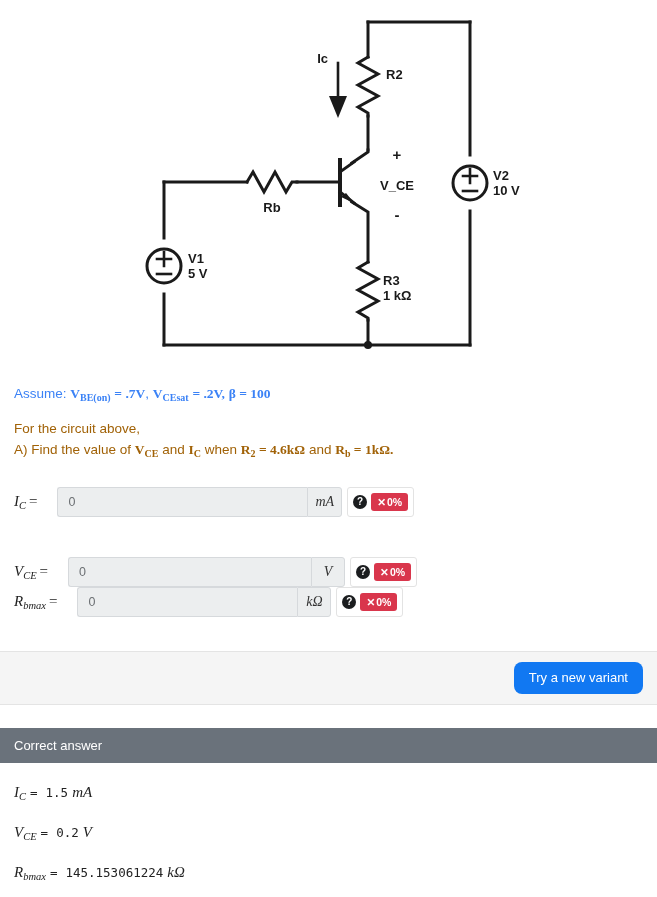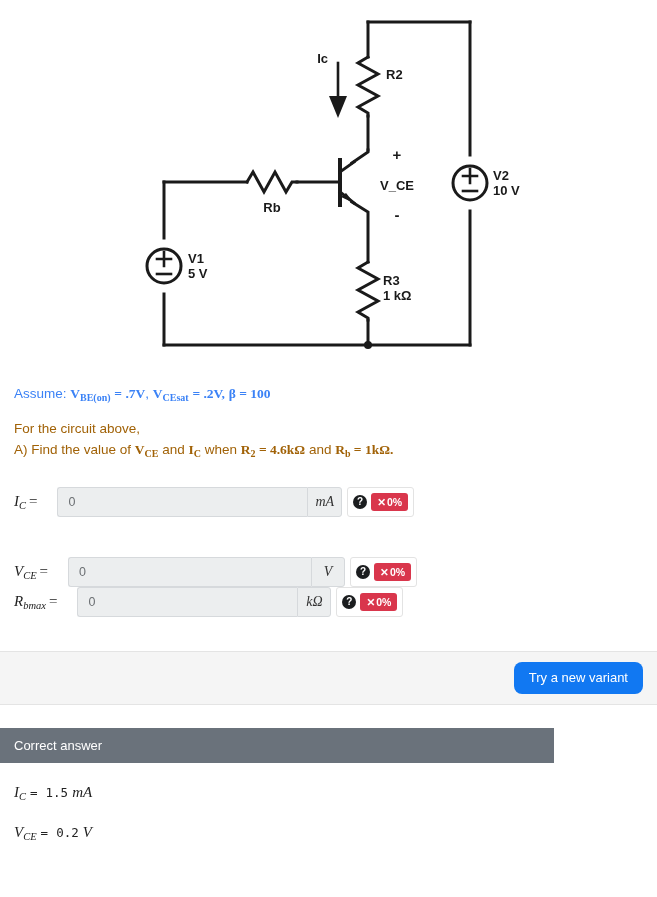--- a/index.html
+++ b/index.html
@@ -83,21 +83,21 @@
   }
   #variant-btn {
     position:absolute; right:14px; top:10px;
     background:#1178f2; color:#fff; border:none; border-radius:8px;
     font-family:"Liberation Sans", sans-serif; font-size:13px;
     padding:9px 15px; cursor:pointer; line-height:14px;
   }
 
   
   #answer-header {
-    position:absolute; left:0; top:728px; width:554px; height:35px;
+    position:absolute; left:0; top:728px; width:657px; height:35px;
     background:#6a727b; color:#ffffff;
     font-family:"Liberation Sans", sans-serif; font-size:13px;
     display:flex; align-items:center; padding-left:14px;
   }
   #answer-body { position:absolute; left:0; top:763px; width:657px; height:134px; background:#fff;padding-left:40px; }
   .ans-line {
     position:absolute; left:14px;
     font-family:"Liberation Serif", serif; font-size:15px; color:#222;
   }
   #ans-0 { top:21px; }
@@ -249,13 +249,16 @@
 </div>
 
 <div id="answer-header">Correct answer</div>
 <div id="answer-body">
   <div class="ans-line" id="ans-0">
     <span class="lhs"><span>I</span><span class="sub">C</span></span><span class="rhs">=</span><span class="rhs">1.5</span><span class="u">mA</span>
   </div>
   <div class="ans-line" id="ans-1">
     <span class="lhs"><span>V</span><span class="sub">CE</span></span><span class="rhs">=</span><span class="rhs">0.2</span><span class="u">V</span>
   </div>
+  <div class="ans-line" id="ans-2">
+    <span class="lhs"><span>R</span><span class="sub">bmax</span></span><span class="rhs">=</span><span class="rhs">145.153061224</span><span class="u">kΩ</span>
+  </div>
 </div>
 
 </body></html>

